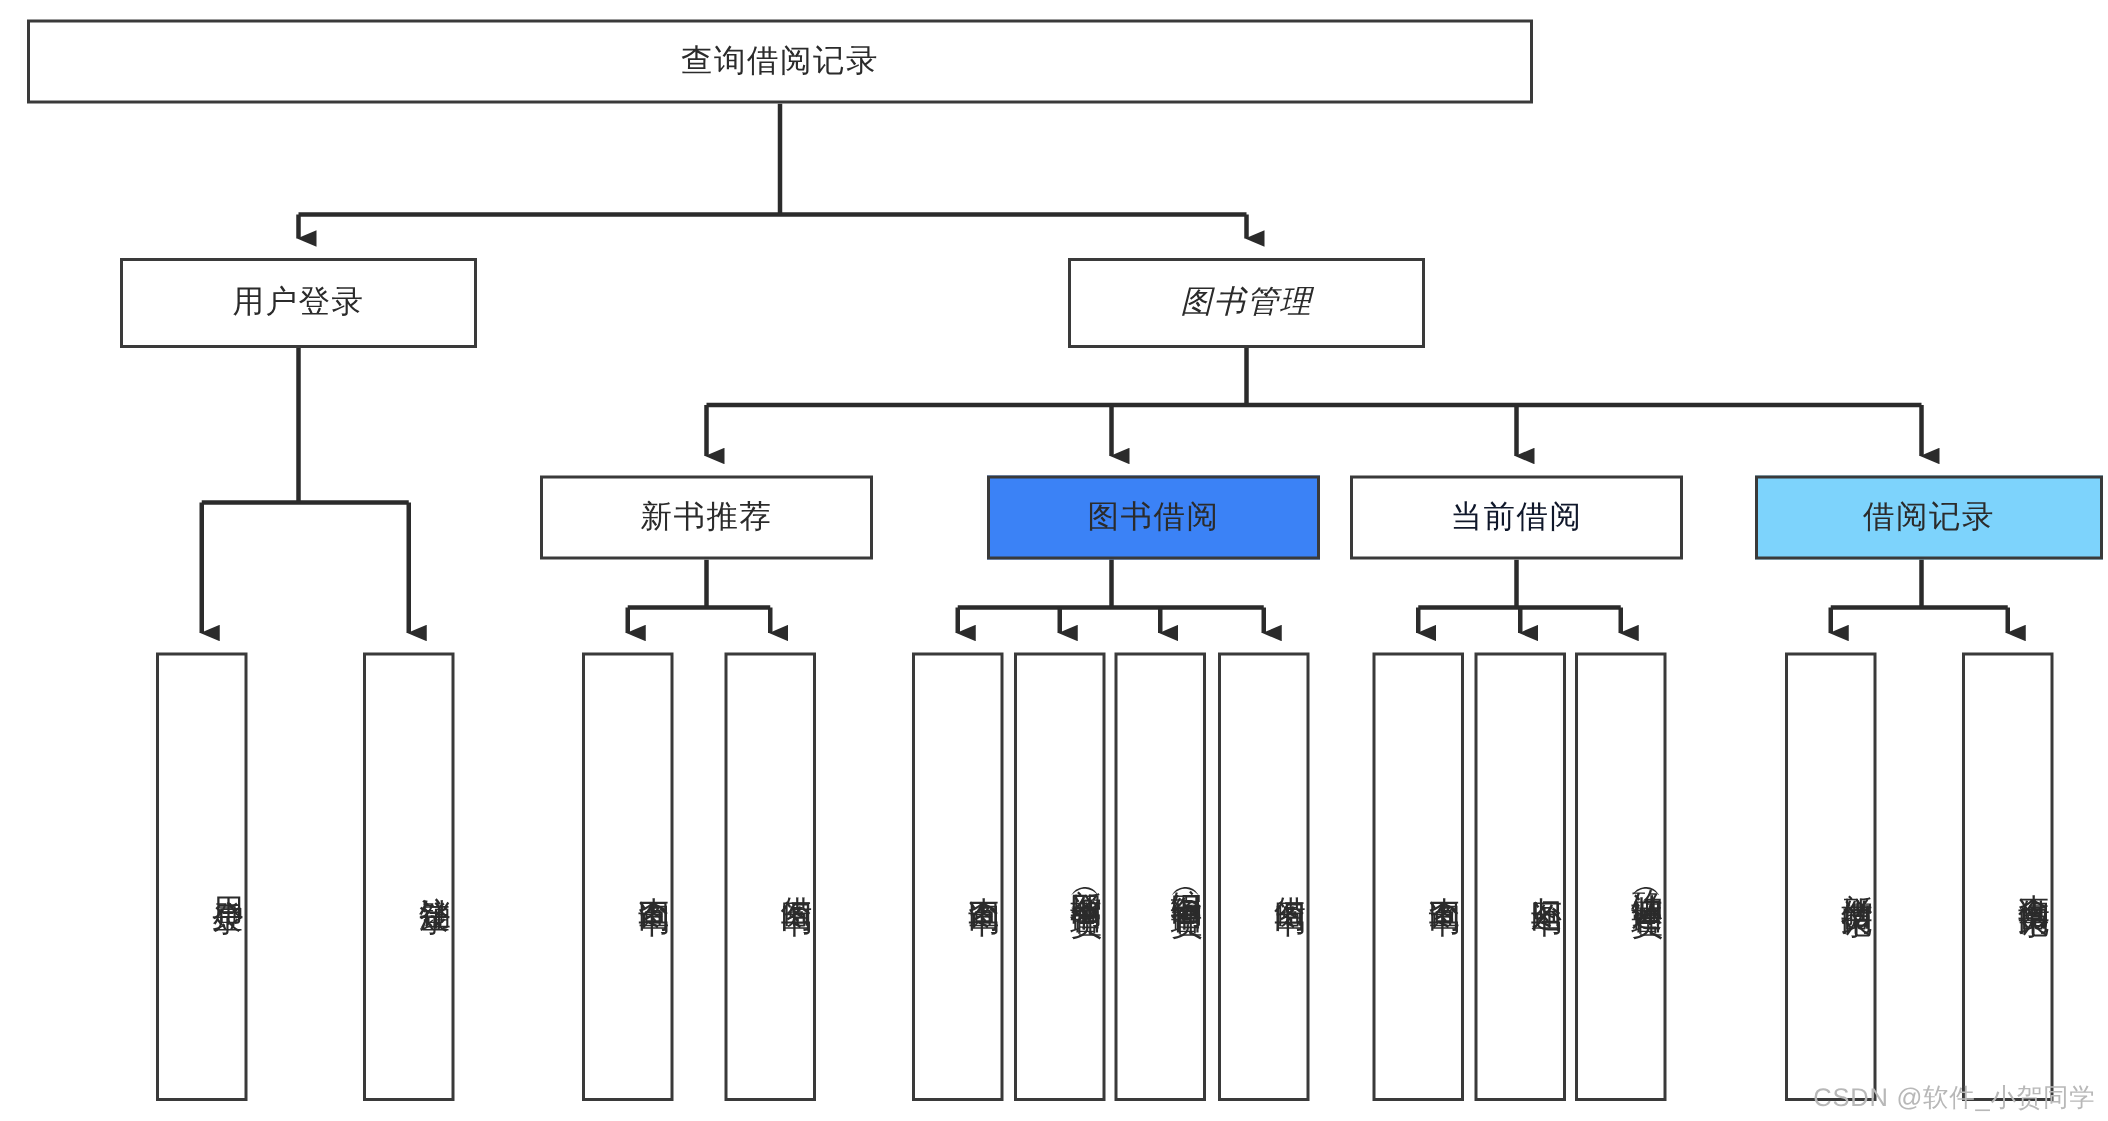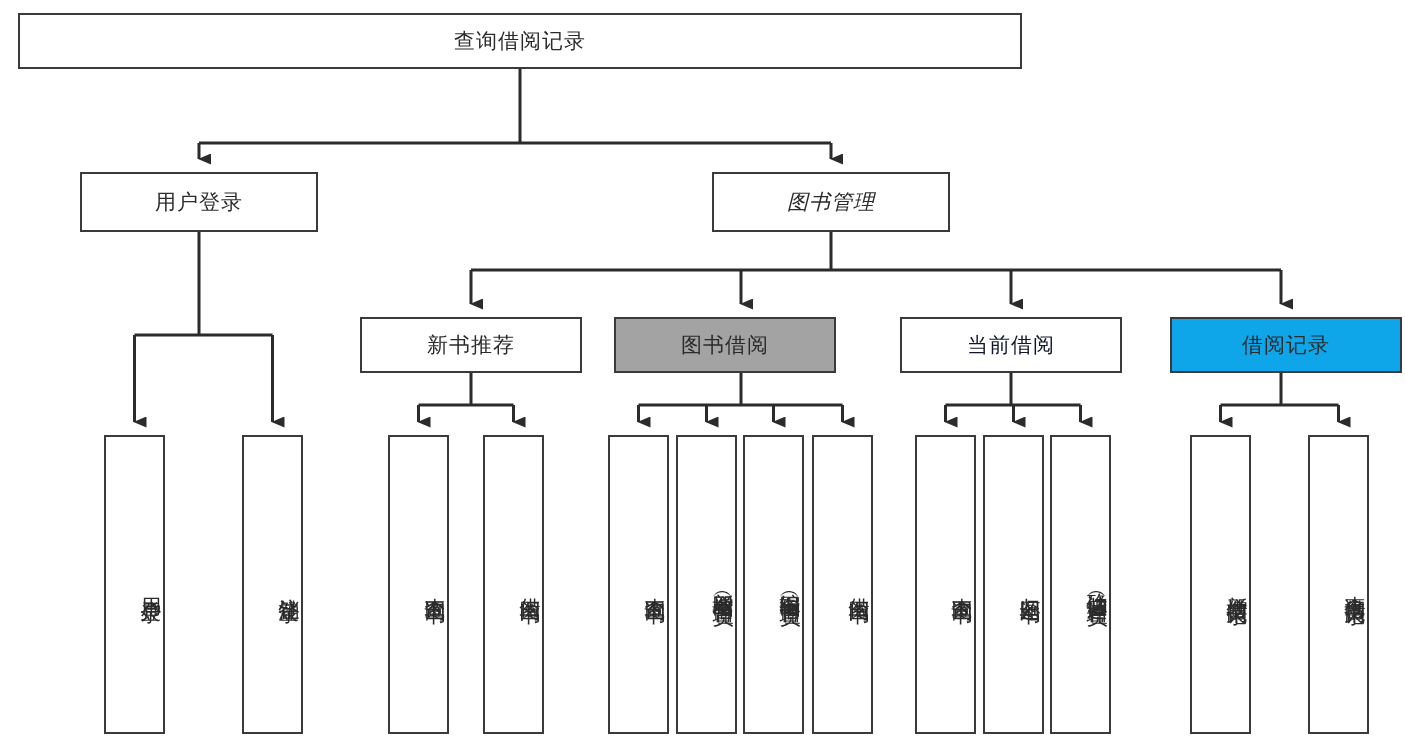--- a/index.html
+++ b/index.html
@@ -123,27 +123,27 @@
       </div>
       <div class="node horizontal" style="left: 80px; top: 172px; width: 238px; height: 60px; border-color: rgb(58, 58, 58); background: rgb(255, 255, 255); color: rgb(43, 43, 43);">
         <span class="node-label">用户登录</span>
       </div>
       <div class="node horizontal" style="left: 712px; top: 172px; width: 238px; height: 60px; border-color: rgb(58, 58, 58); background: rgb(255, 255, 255); color: rgb(43, 43, 43); font-style: italic;">
         <span class="node-label">图书管理</span>
       </div>
       <div class="node horizontal" style="left: 360px; top: 317px; width: 222px; height: 56px; border-color: rgb(58, 58, 58); background: rgb(255, 255, 255); color: rgb(43, 43, 43);">
         <span class="node-label">新书推荐</span>
       </div>
-      <div class="node horizontal" style="left: 614px; top: 317px; width: 222px; height: 56px; border-color: rgb(58, 58, 58); background: #a3a3a3; color: rgb(43, 43, 43);">
+      <div class="node horizontal" style="left: 658px; top: 317px; width: 222px; height: 56px; border-color: rgb(58, 58, 58); background: #3b82f6; color: rgb(43, 43, 43);">
         <span class="node-label">图书借阅</span>
       </div>
       <div class="node horizontal" style="left: 900px; top: 317px; width: 222px; height: 56px; border-color: rgb(58, 58, 58); background: rgb(255, 255, 255); color: #0f172a;">
         <span class="node-label">当前借阅</span>
       </div>
-      <div class="node horizontal" style="left: 1170px; top: 317px; width: 232px; height: 56px; border-color: rgb(58, 58, 58); background: #0ea5e9; color: rgb(43, 43, 43);">
+      <div class="node horizontal" style="left: 1170px; top: 317px; width: 232px; height: 56px; border-color: rgb(58, 58, 58); background: #7dd3fc; color: rgb(43, 43, 43);">
         <span class="node-label">借阅记录</span>
       </div>
       <div class="node vertical" style="left: 104px; top: 435px; width: 61px; height: 299px; border-color: rgb(58, 58, 58); background: rgb(255, 255, 255); color: rgb(43, 43, 43);">
         <span class="node-label">用户登录</span>
       </div>
       <div class="node vertical" style="left: 242px; top: 435px; width: 61px; height: 299px; border-color: rgb(58, 58, 58); background: rgb(255, 255, 255); color: rgb(43, 43, 43);">
         <span class="node-label">注销登录</span>
       </div>
       <div class="node vertical" style="left: 388px; top: 435px; width: 61px; height: 299px; border-color: rgb(58, 58, 58); background: rgb(255, 255, 255); color: rgb(43, 43, 43);">
         <span class="node-label">查询图书</span>
@@ -173,13 +173,14 @@
         <span class="node-label">确认归还（管理员）</span>
       </div>
       <div class="node vertical" style="left: 1190px; top: 435px; width: 61px; height: 299px; border-color: rgb(58, 58, 58); background: rgb(255, 255, 255); color: rgb(43, 43, 43);">
         <span class="node-label">新增借阅记录</span>
       </div>
       <div class="node vertical" style="left: 1308px; top: 435px; width: 61px; height: 299px; border-color: rgb(58, 58, 58); background: rgb(255, 255, 255); color: rgb(43, 43, 43);">
         <span class="node-label">查询借阅记录</span>
       </div>
     </div>
 
+  <div id="watermark">CSDN @软件_小贺同学</div>
 </div>
 
 </body></html>

